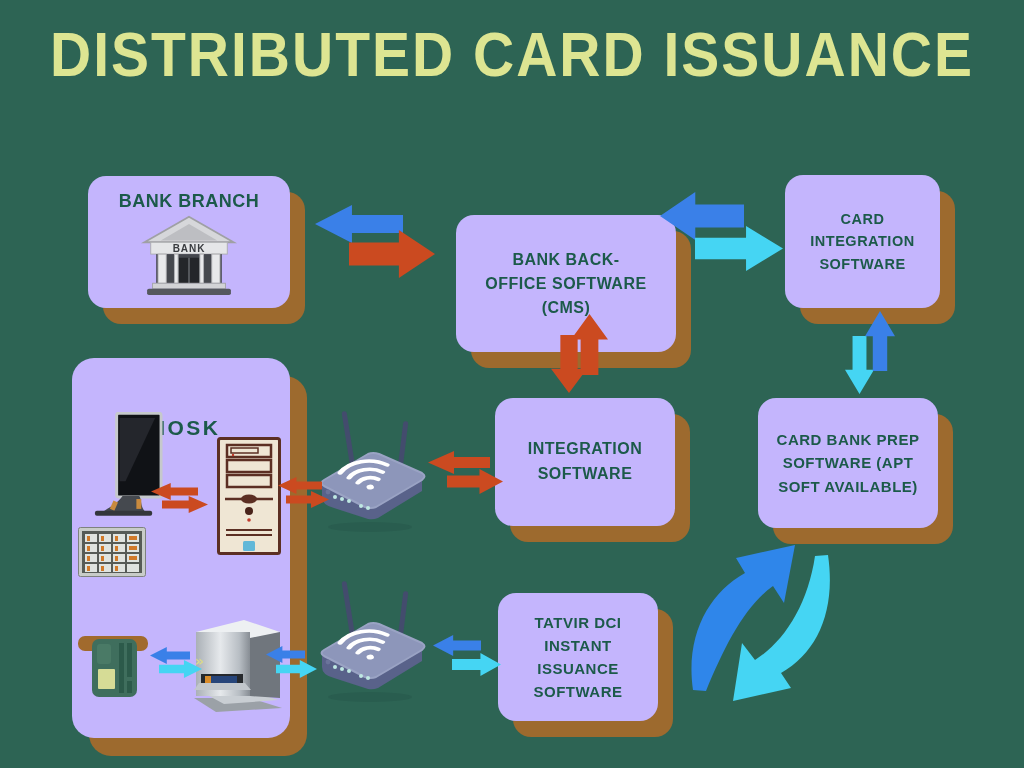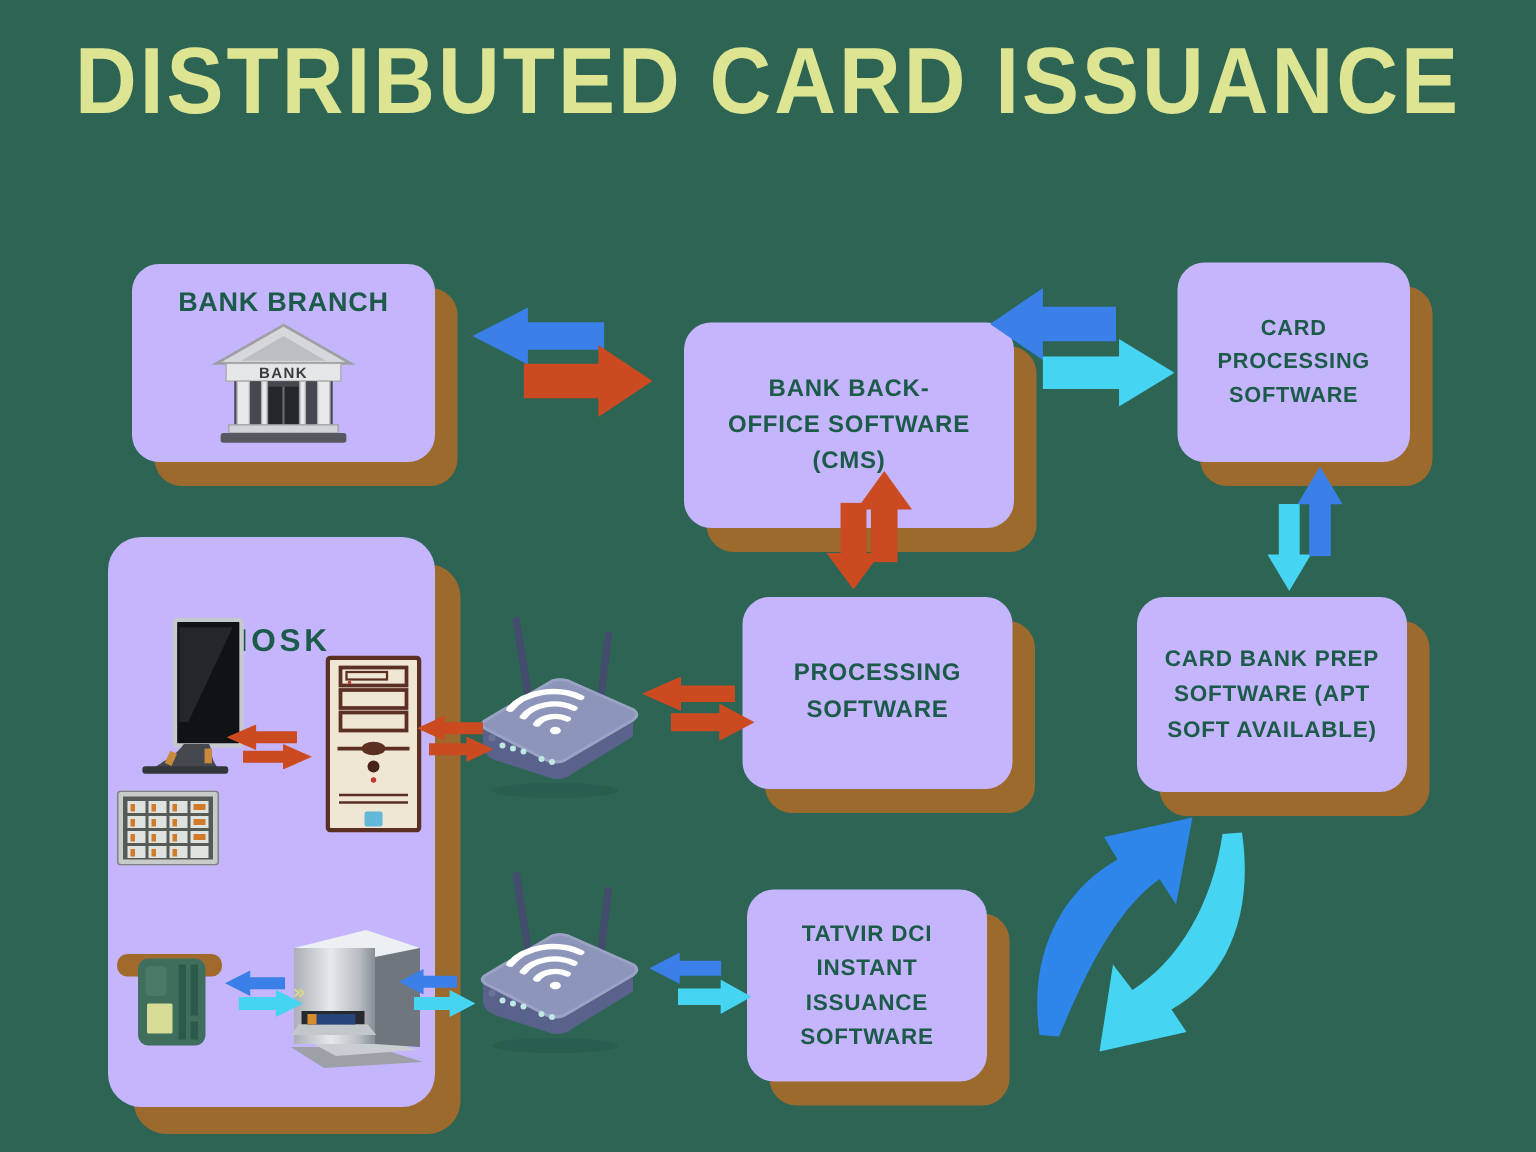--- a/index.html
+++ b/index.html
@@ -68,29 +68,29 @@
         <rect x="9" y="82" width="92" height="7" rx="2" fill="#55585e"></rect>
       </svg>
     </span>
   </div>
 
   <div class="node" id="node-cms">
     <div class="lbl">BANK BACK-OFFICE SOFTWARE (CMS)</div>
   </div>
 
   <div class="node" id="node-card-processing">
-    <div class="lbl">CARD PROCESSING SOFTWARE</div>
+    <div class="lbl">CARD INTEGRATION SOFTWARE</div>
   </div>
 
   <div class="node" id="node-kiosk">
     <div class="lbl">KIOSK</div>
   </div>
 
   <div class="node" id="node-integration">
-    <div class="lbl">PROCESSING SOFTWARE</div>
+    <div class="lbl">INTEGRATION SOFTWARE</div>
   </div>
 
   <div class="node" id="node-card-data-prep">
     <div class="lbl">CARD BANK PREP SOFTWARE (APT SOFT AVAILABLE)</div>
   </div>
 
   <div class="node" id="node-tatvir">
     <div class="lbl">TATVIR DCI INSTANT ISSUANCE SOFTWARE</div>
   </div>
 

